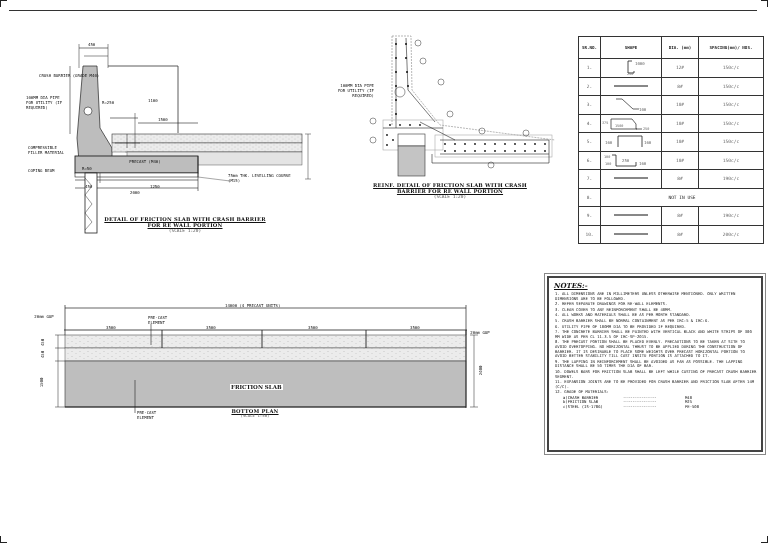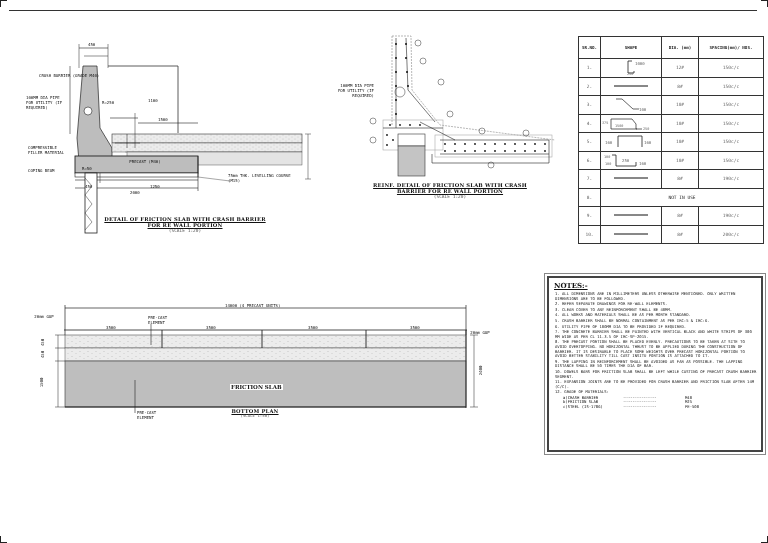--- a/index.html
+++ b/index.html
@@ -15,21 +15,21 @@
   .title-u{font-family:"DejaVu Serif",serif;font-weight:bold;font-size:5.2px;text-decoration:underline;text-align:center;white-space:nowrap;line-height:6px;letter-spacing:0.2px;}
   .scale{font-size:4.5px;text-align:center;color:#555;line-height:6px;}
   
   table.sched{position:absolute;left:578px;top:36px;width:186px;border-collapse:collapse;font-size:4.5px;}
   table.sched td,table.sched th{border:1px solid #333;text-align:center;color:#666;padding:0;}
   table.sched th{height:21px;color:#222;font-weight:bold;font-size:4.2px;}
   table.sched td{height:17.5px;}
   table.sched td.sh{position:relative;}
   
   .notes{position:absolute;left:547px;top:276px;width:212px;height:172px;border:2px solid #444;box-shadow:0 0 0 2px #fff,0 0 0 3px #888;background:#fff;}
-  .notes h3{margin:3px 0 2px 5px;font-family:"DejaVu Serif",serif;font-size:7px;text-decoration:underline;font-weight:bold;}
+  .notes h3{margin:3px 0 2px 5px;font-family:"DejaVu Serif",serif;font-size:7px;text-decoration:underline;font-weight:bold;font-style:italic;}
   .notes ol{margin:0;padding:0 4px 0 6px;list-style:none;font-size:3.9px;line-height:4.6px;color:#222;}
   .notes li{margin-bottom:1px;}
   .grade-row{display:flex;font-size:3.9px;line-height:4.6px;padding-left:14px;}
   .grade-row span.n{width:60px;}
   .grade-row span.d{width:62px;letter-spacing:-0.5px;}
 </style>
 </head>
 <body>
 
 <div class="frame-top"></div>

